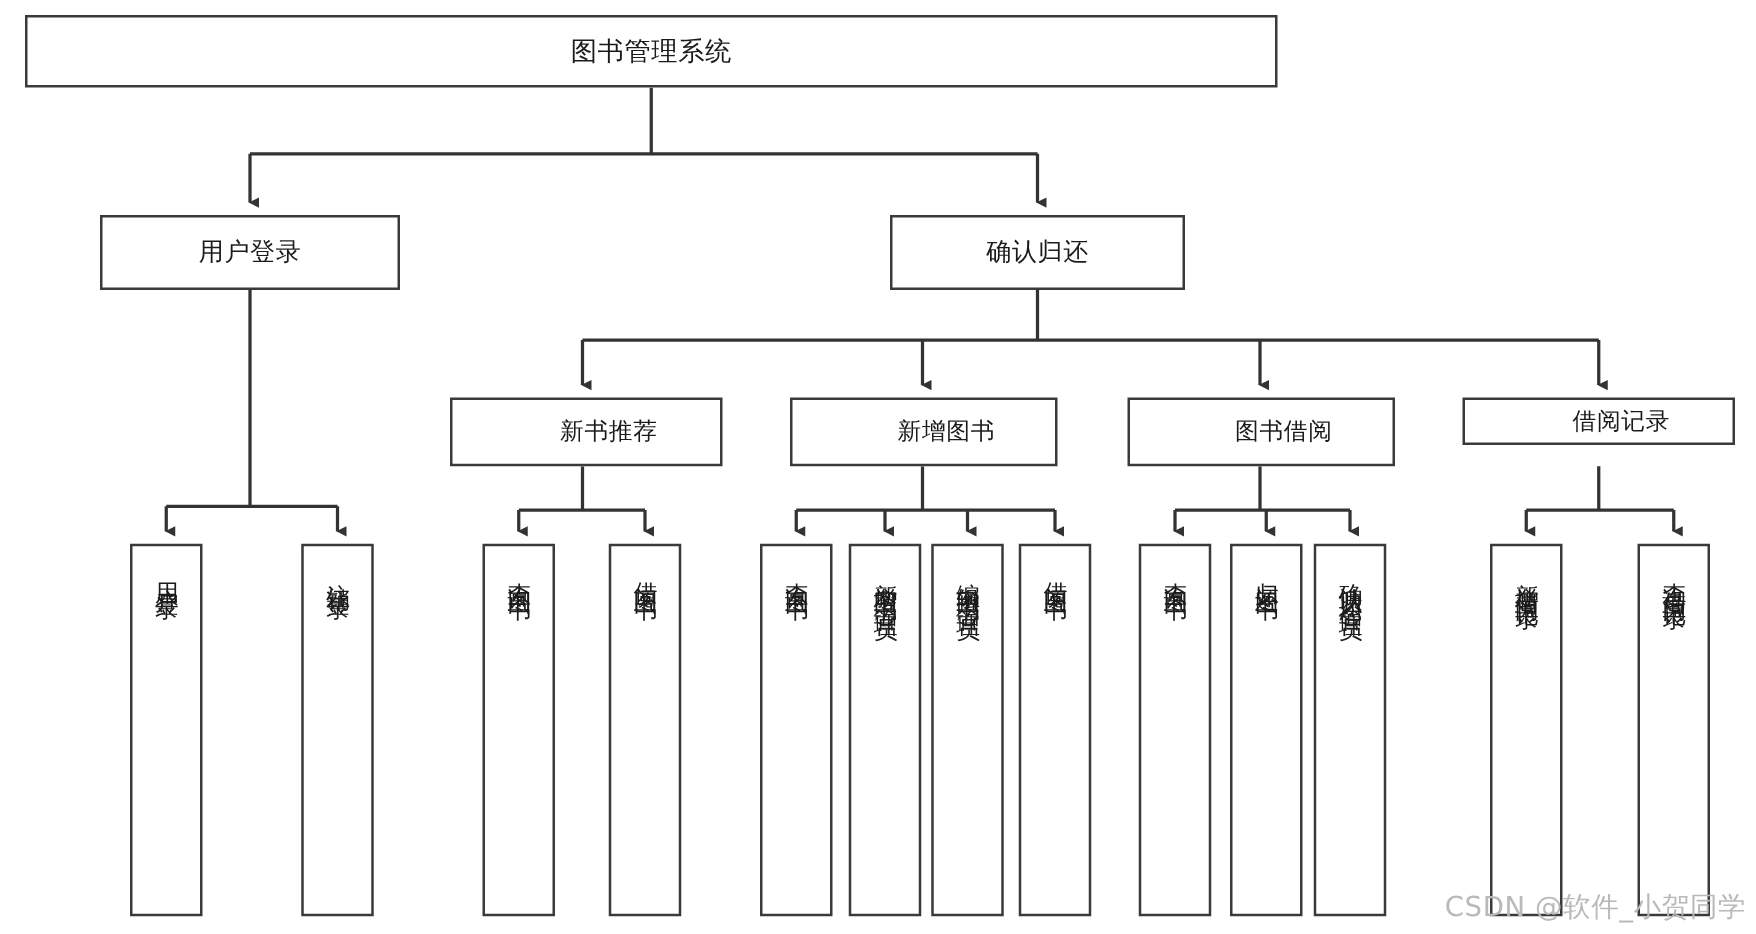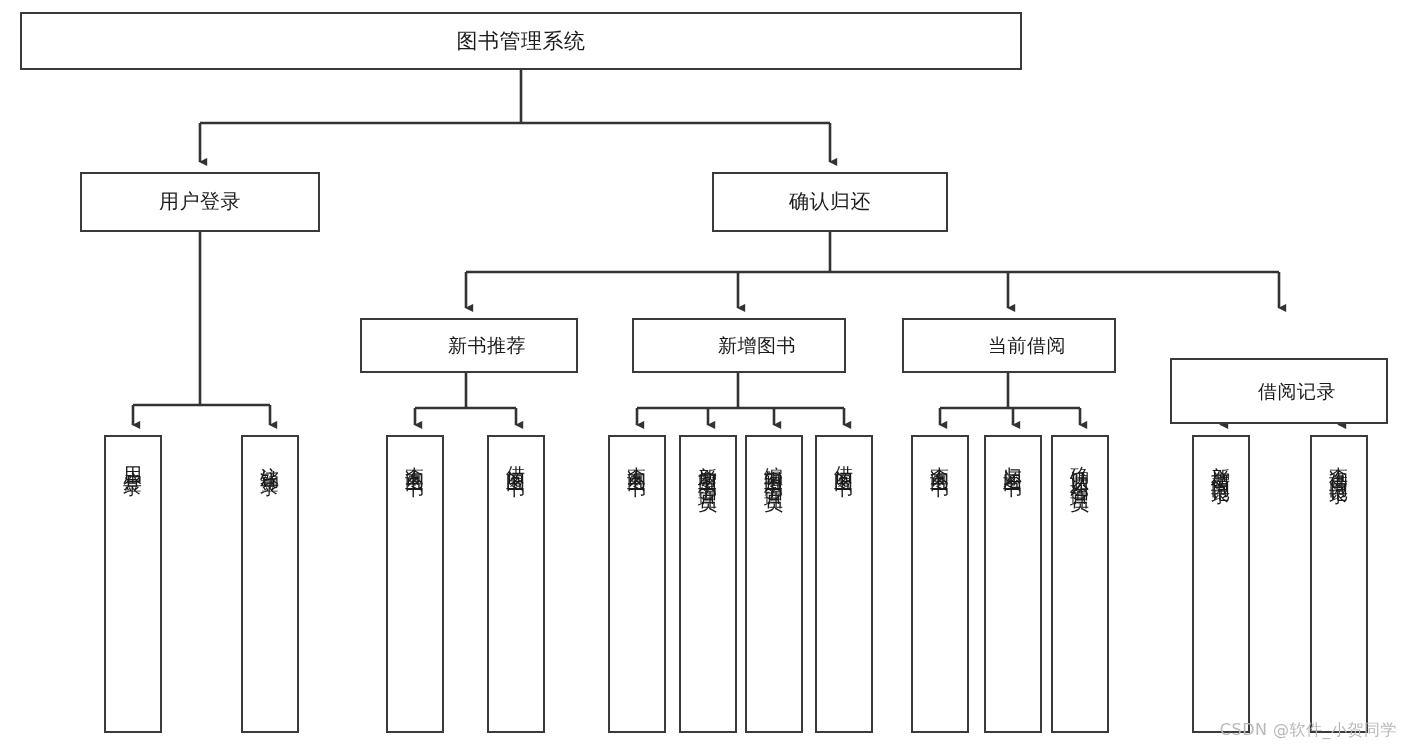--- a/index.html
+++ b/index.html
@@ -62,21 +62,21 @@
     writing-mode: vertical-rl;
     text-orientation: upright;
     letter-spacing: 4px;
     line-height: 1;
     white-space: nowrap;
   }
   #watermark {
     position: absolute;
     right: 8px;
     bottom: 6px;
-    font-size: 16px;
+    font-size: 22px;
     color: #b9b9b9;
     letter-spacing: 0.5px;
     z-index: 5;
     white-space: nowrap;
   }
 </style>
 </head>
 <body>
 
 <div id="diagram-root">
@@ -142,23 +142,23 @@
     <span class="label">确认归还</span>
   </div>
 
   <div class="node level2" style="left:360px; top:318px; width:218px; height:55px;">
     <span class="label">新书推荐</span>
   </div>
   <div class="node level2" style="left:632px; top:318px; width:214px; height:55px;">
     <span class="label">新增图书</span>
   </div>
   <div class="node level2" style="left:902px; top:318px; width:214px; height:55px;">
-    <span class="label">当前借阅</span>
-  </div>
-  <div class="node level2" style="left:1170px; top:318px; width:218px; height:66px;margin-top:40px;">
+    <span class="label">图书借阅</span>
+  </div>
+  <div class="node level2" style="left:1170px; top:318px; width:218px; height:38px;">
     <span class="label">借阅记录</span>
   </div>
 
   <div class="node leaf" style="left:104px; top:435px; width:58px; height:298px;">
     <span class="label">用户登录</span>
   </div>
   <div class="node leaf" style="left:241px; top:435px; width:58px; height:298px;">
     <span class="label">注销登录</span>
   </div>
   <div class="node leaf" style="left:386px; top:435px; width:58px; height:298px;">

